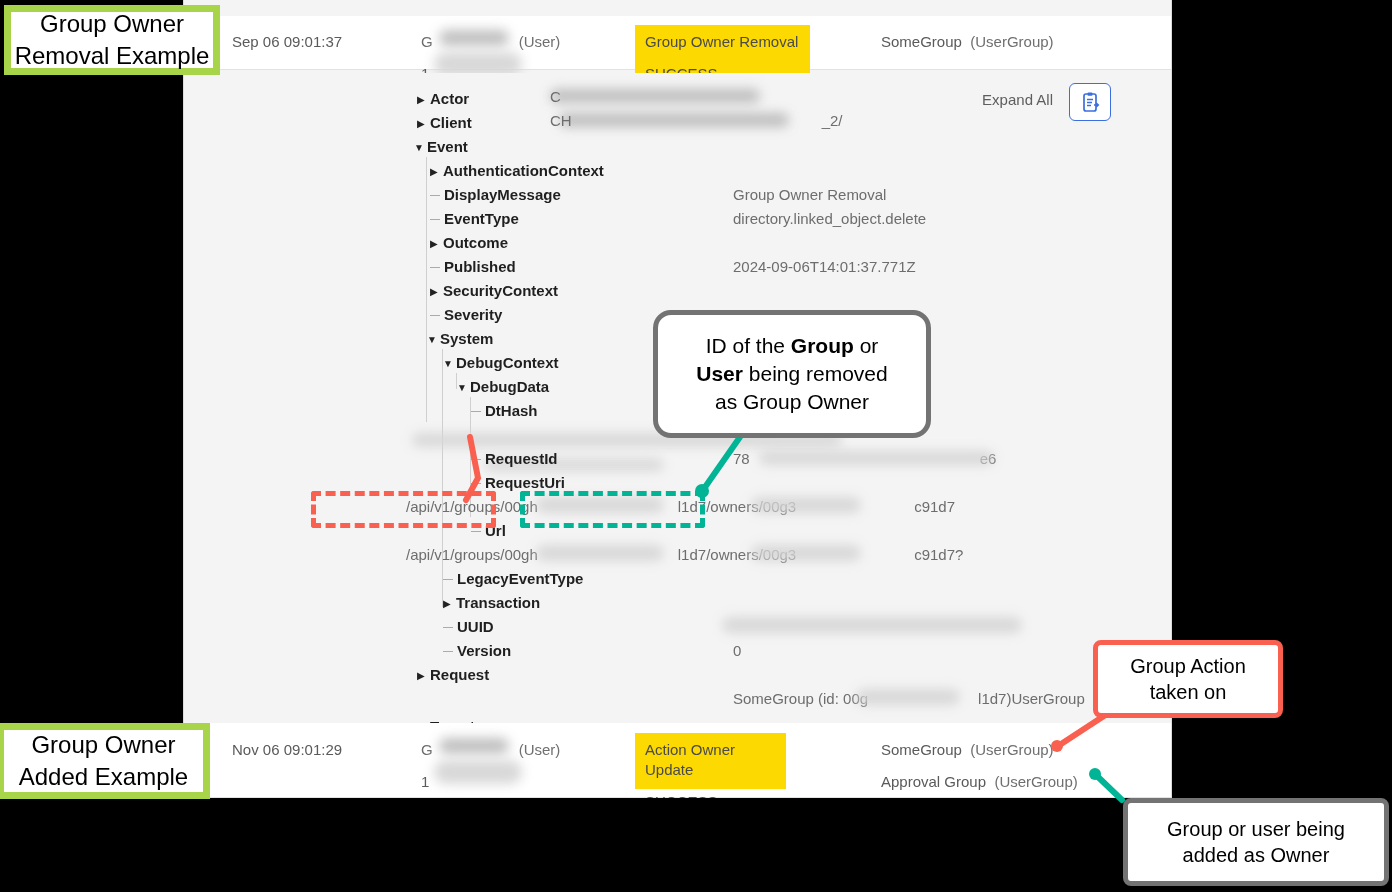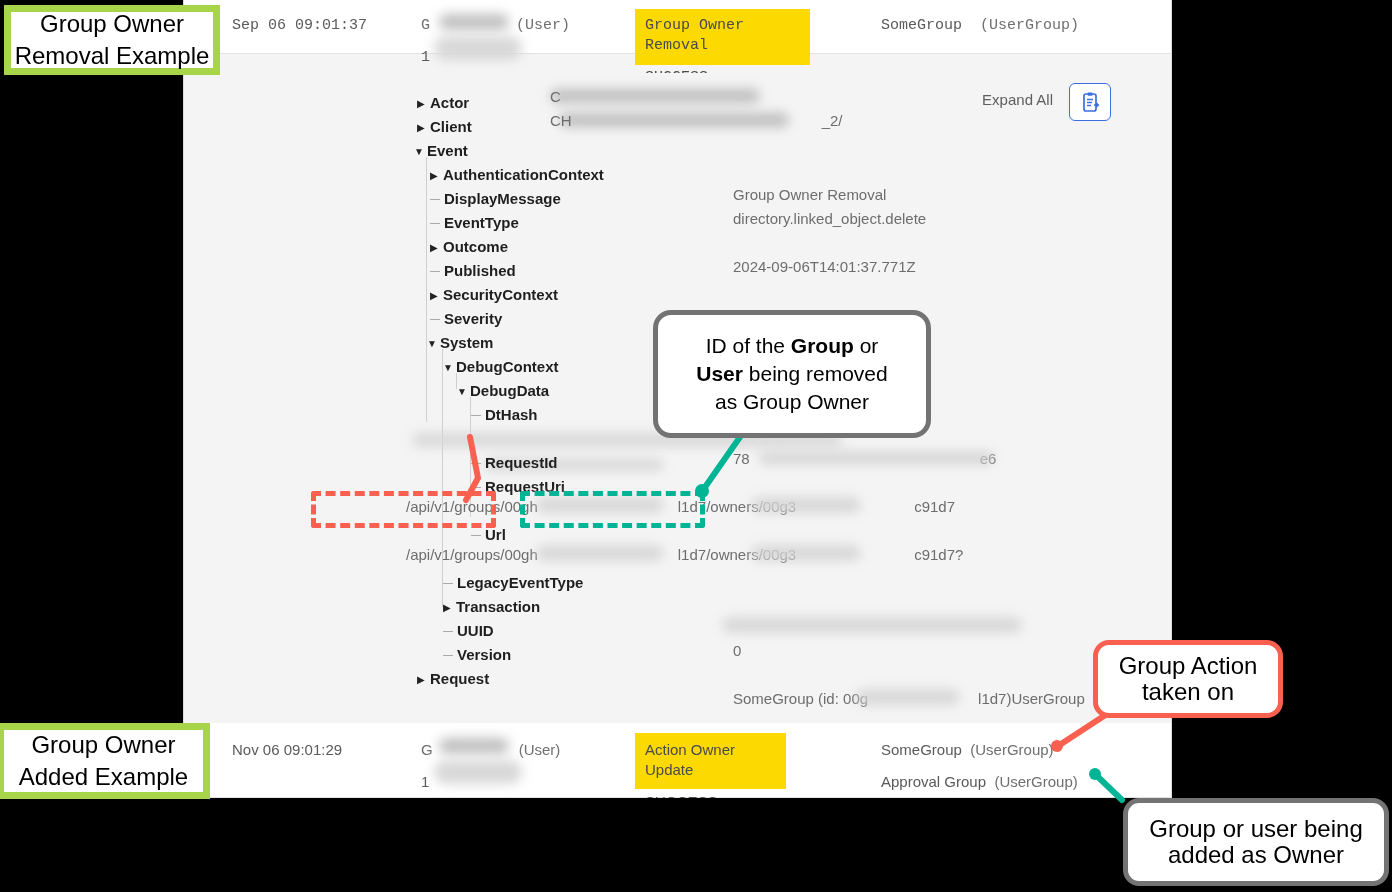--- a/index.html
+++ b/index.html
@@ -22,21 +22,21 @@
     border-right: 1px solid #dcdcdc;
     overflow: hidden;
   }
 
   
   .evt-row {
     position: absolute; left: 0; width: 989px;
     background: #ffffff;
     border-bottom: 1px solid #e2e2e2;
   }
-  .evt-row.top { top: 0; height: 54px; font-family: Liberation Mono, monospace; }
+  .evt-row.top { top: 16px; height: 54px; }
   .evt-row.bottom { top: 723px; height: 75px; }
 
   .cell { position: absolute; color: #5a5a5a; font-size: 15px; line-height: 20px; }
   .cell.time  { left: 48px; top: 16px; }
   .cell.actor { left: 237px; top: 16px; }
   .cell.actor .l2 { margin-top: 12px; }
 
   .hl-yellow {
     position: absolute;
     background: #FCD901;
@@ -71,21 +71,21 @@
     position: absolute; right: 62px; top: 10px;
     width: 42px; height: 38px;
     border: 1px solid #3b6fe0; border-radius: 6px;
     background: #ffffff;
   }
   .copy-btn svg { position:absolute; left: 10px; top: 8px; }
 
   
   .tree { position: absolute; left: 0px; top: 14px; width: 989px; }
   .node {
-    position: absolute; height: 24px; line-height: 32px;
+    position: absolute; height: 24px; line-height: 24px;
     font-size: 15px; white-space: nowrap;
   }
   .node .key { font-weight: bold; color: #1f1f1f; }
   .caret {
     display: inline-block; width: 10px;
     color: #222; font-size: 10px; margin-right: 3px;
     transform: translateY(-1px);
   }
   .dash {
     display: inline-block; width: 10px; height: 1px;
@@ -105,21 +105,21 @@
     background: #ffffff;
     border-radius: 18px;
     display: flex; align-items: center; justify-content: center;
     text-align: center;
     font-size: 21px; line-height: 28px; color: #000;
     padding: 8px 16px;
     z-index: 40;
   }
   .callout.red  { border: 5px solid #F9604F; }
   .callout.teal { border: 5px solid #737373; }
-  .callout.sm { font-size: 24px; line-height: 26px; border-radius: 16px; }
+  .callout.sm { font-size: 20px; line-height: 26px; border-radius: 8px; }
 
   .greenbox {
     position: absolute;
     background: #ffffff;
     border: 7px solid #A8D44A;
     text-align: center;
     font-size: 24px; line-height: 32px; color: #000;
     display: flex; align-items: center; justify-content: center;
     z-index: 45;
   }

